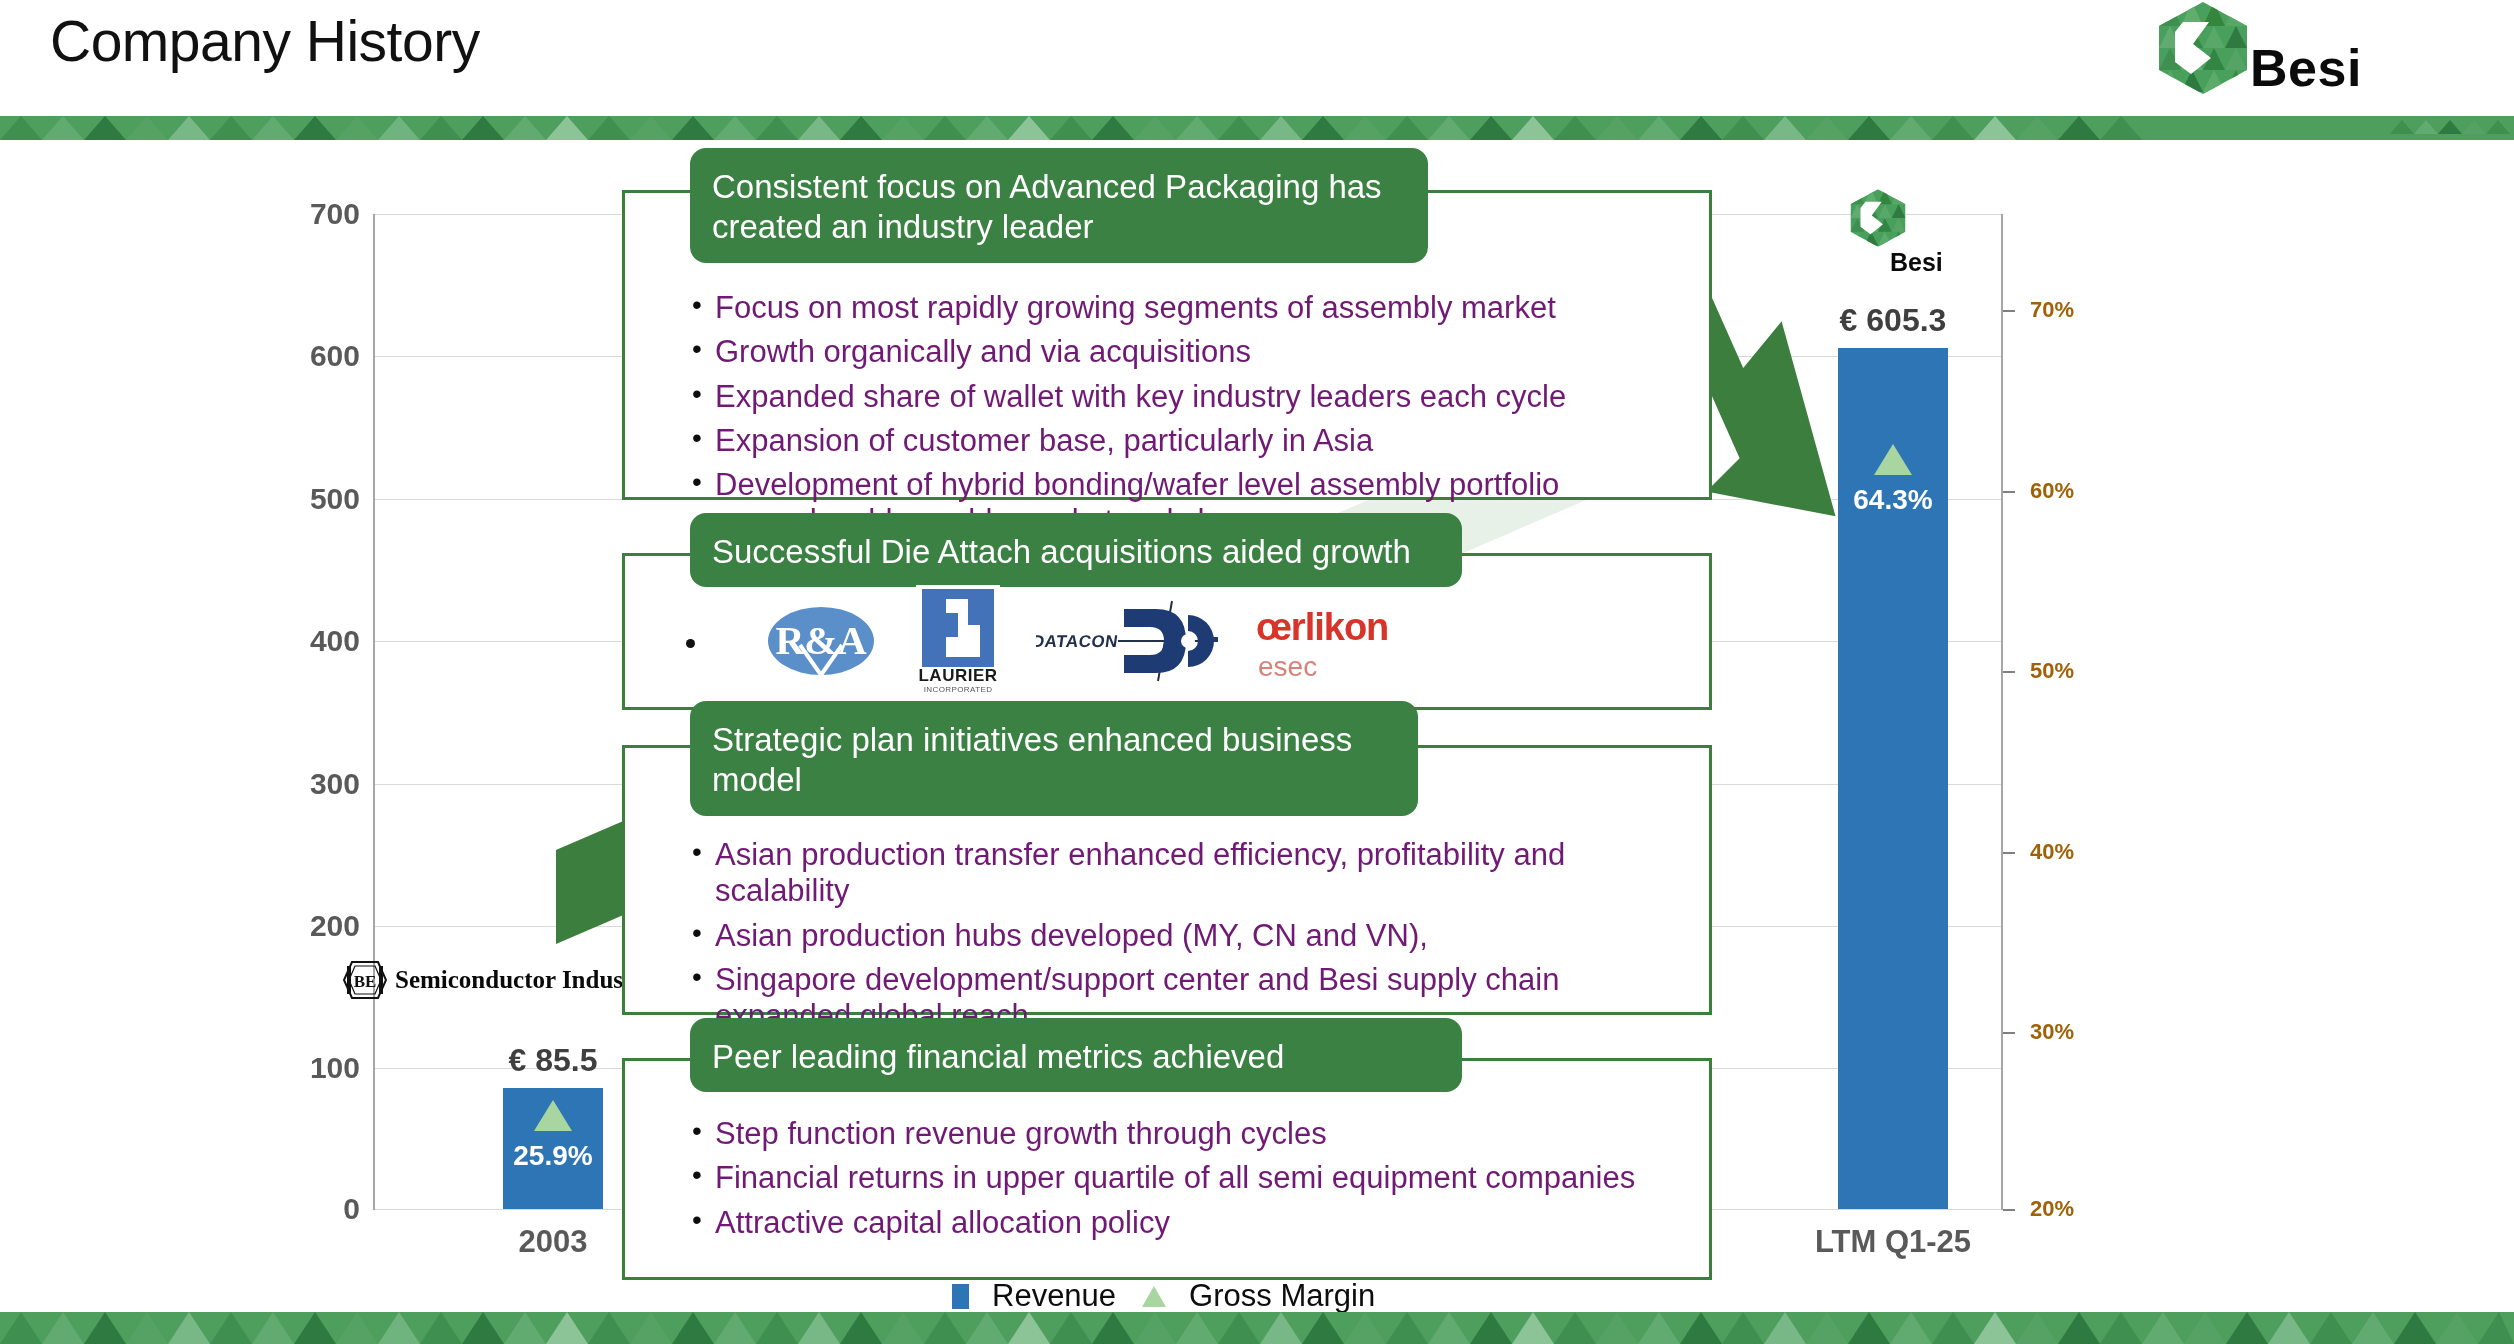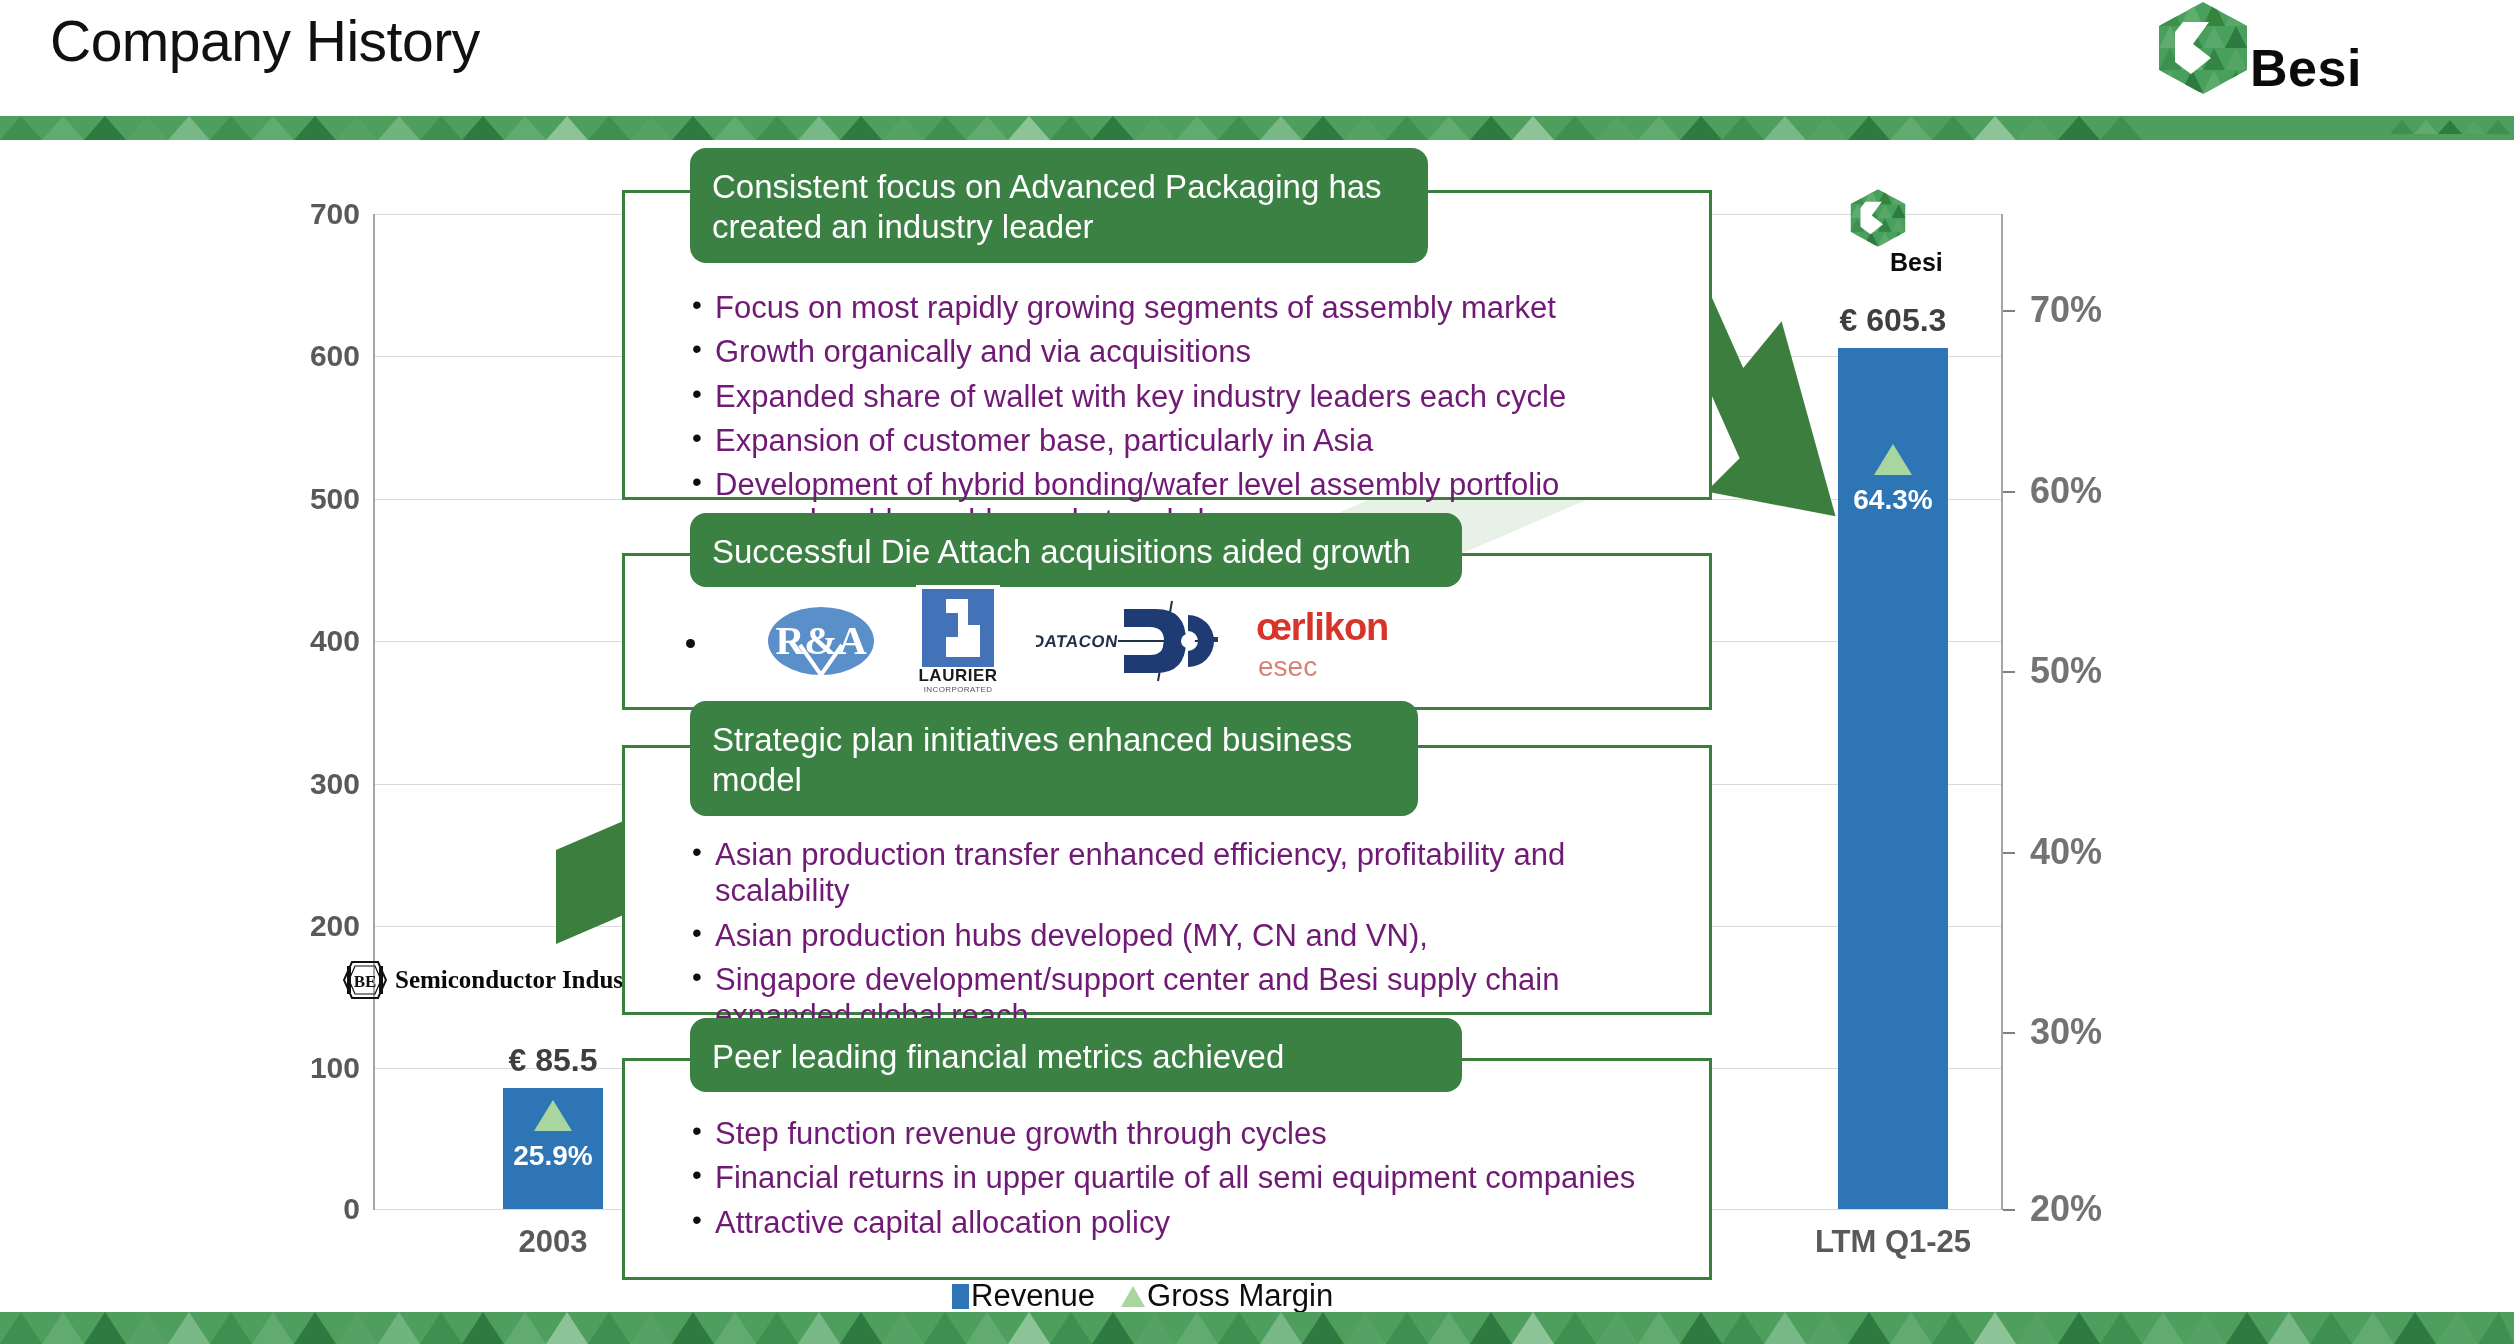--- a/index.html
+++ b/index.html
@@ -42,21 +42,21 @@
   .axis-left{position:absolute;left:0;top:0;width:2px;height:996px;background:#a6a6a6;}
   .axis-right{position:absolute;right:0;top:0;width:2px;height:996px;background:#a6a6a6;}
 
   .ylab{
     position:absolute;text-align:right;width:110px;
     font-size:30px;font-weight:700;color:#595959;
     transform:translateY(-50%);
   }
   .y2lab{
     position:absolute;width:120px;text-align:left;
-    font-size:36px;font-weight:700;color:#737373;
+    font-size:22px;font-weight:700;color:#a16207;
     transform:translateY(-50%);
   }
   .tick-r{position:absolute;width:12px;height:2px;background:#808080;}
 
   
   .bar{position:absolute;background:#2E75B6;}
   .bar-pct{
     position:absolute;width:100%;text-align:center;
     font-size:28px;font-weight:700;color:#ffffff;
   }
@@ -117,21 +117,21 @@
   .acq svg{display:block;}
   .acq-bullet{
     position:absolute;left:64px;top:86px;width:9px;height:9px;border-radius:50%;background:#111;
   }
 
   
   .legend{
     position:absolute;left:952px;top:1278px;display:flex;align-items:center;gap:26px;
     font-size:31px;color:#0d0d0d;
   }
-  .lg-item{display:flex;align-items:center;gap:2px;}
+  .lg-item{display:flex;align-items:center;gap:23px;}
   .lg-sq{width:17px;height:25px;background:#2E75B6;}
   .lg-tri{
     width:0;height:0;border-left:12px solid transparent;
     border-right:12px solid transparent;border-bottom:21px solid #A9D5A0;
   }
 </style>
 </head>
 <body>
 
 <div class="slide">

